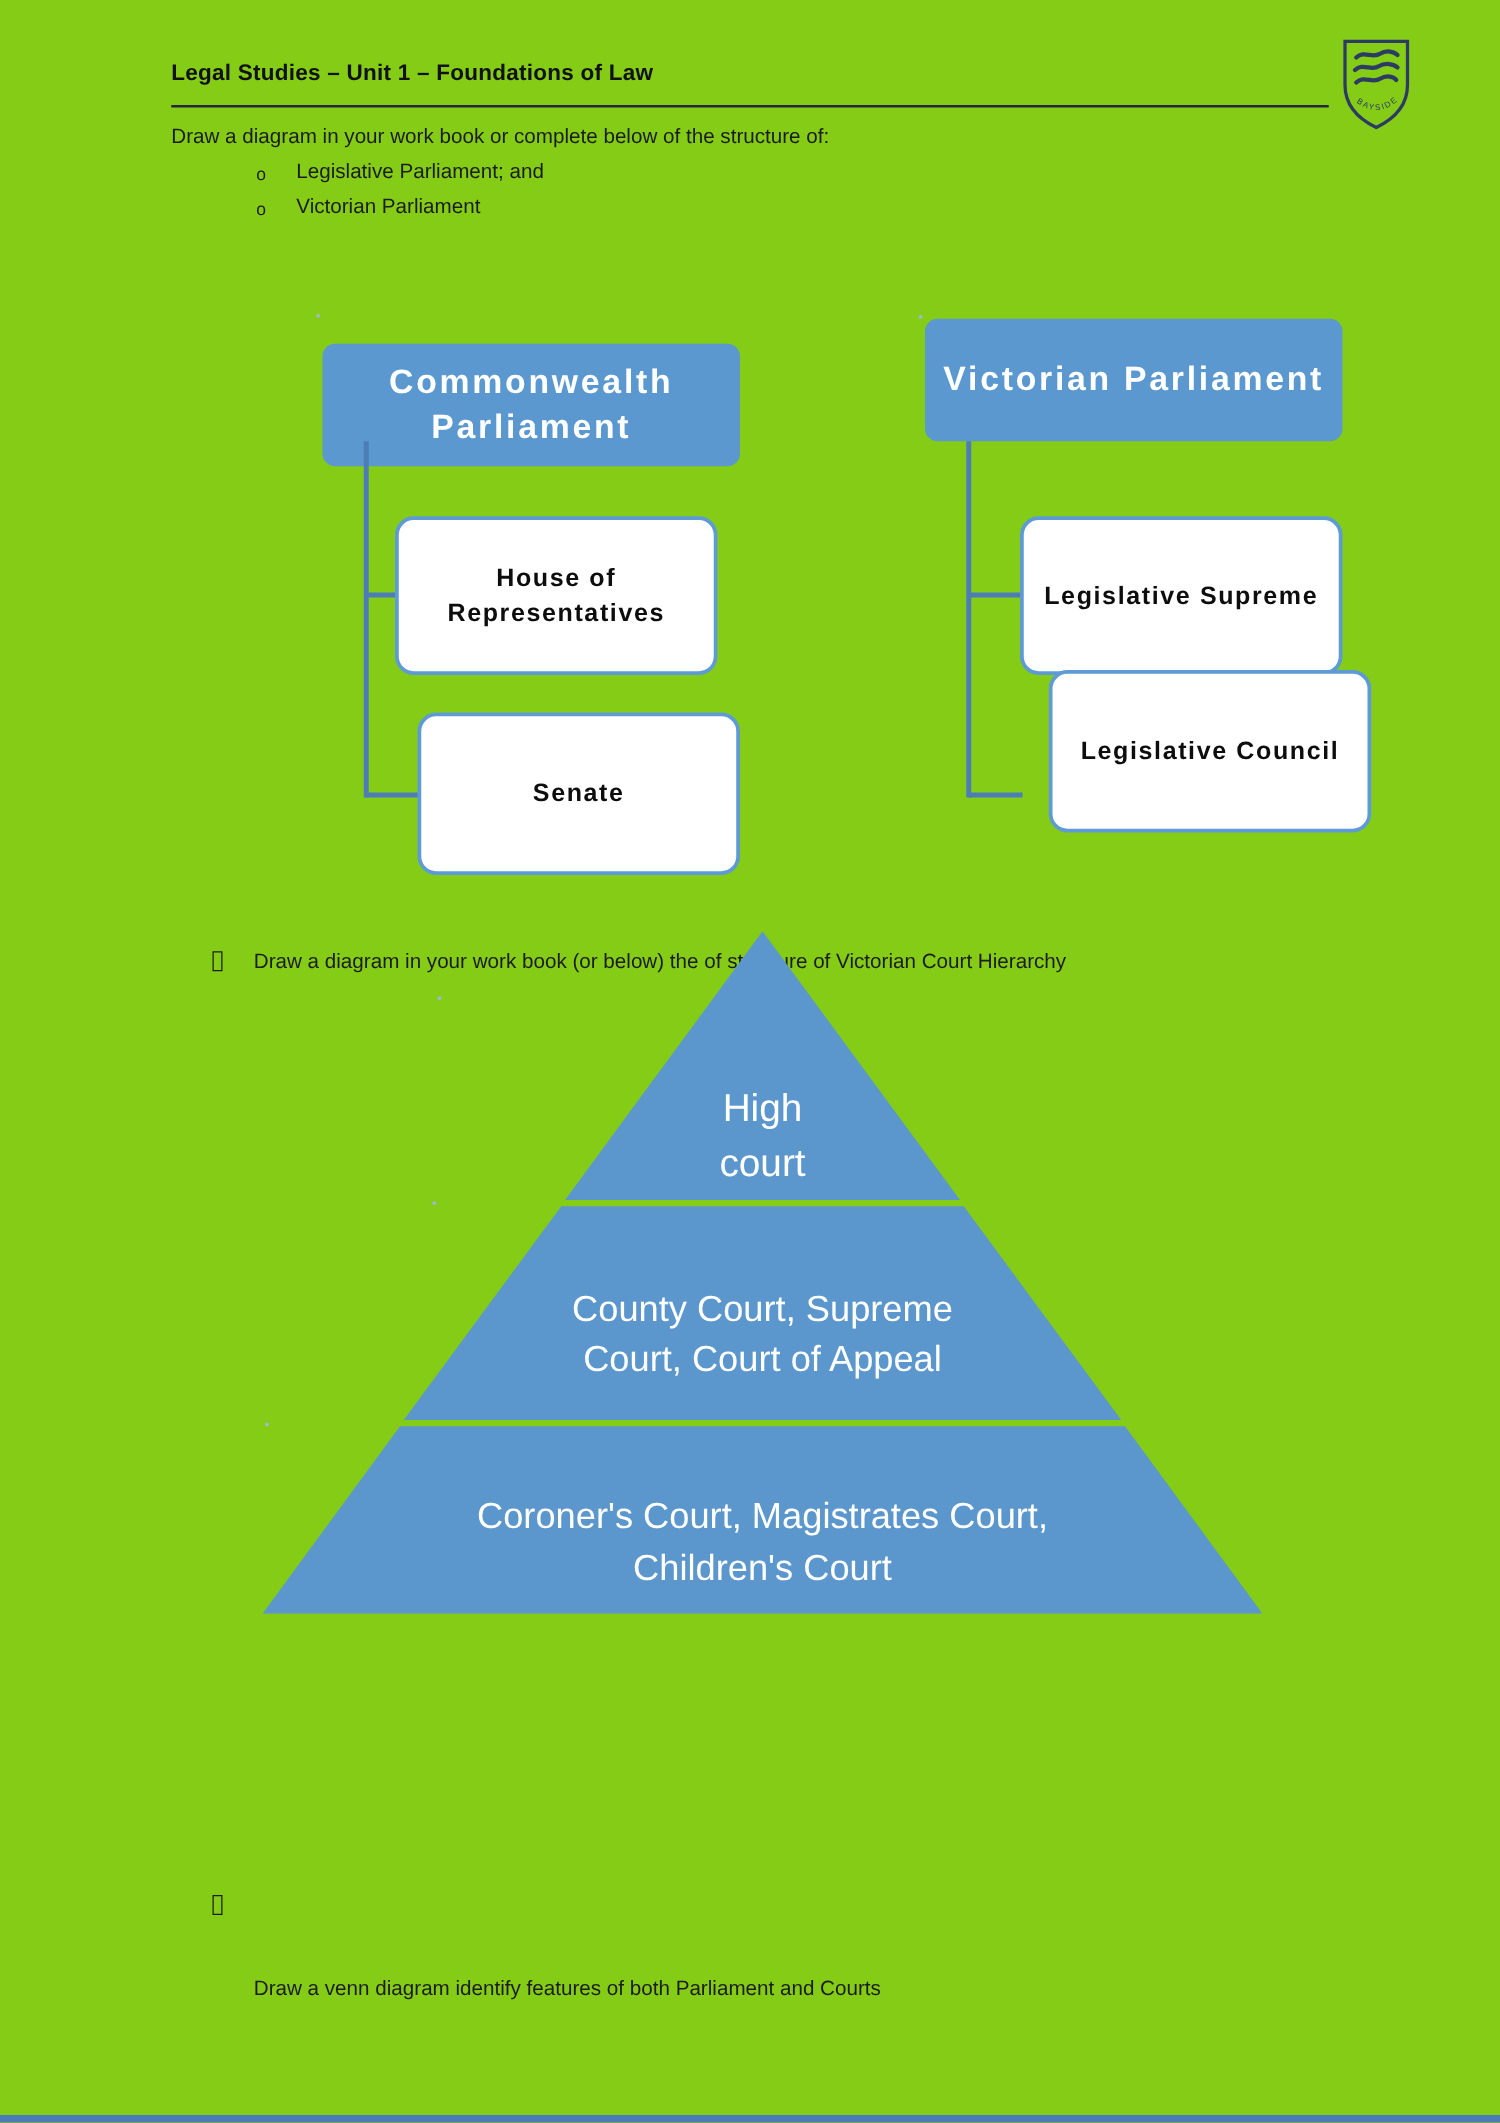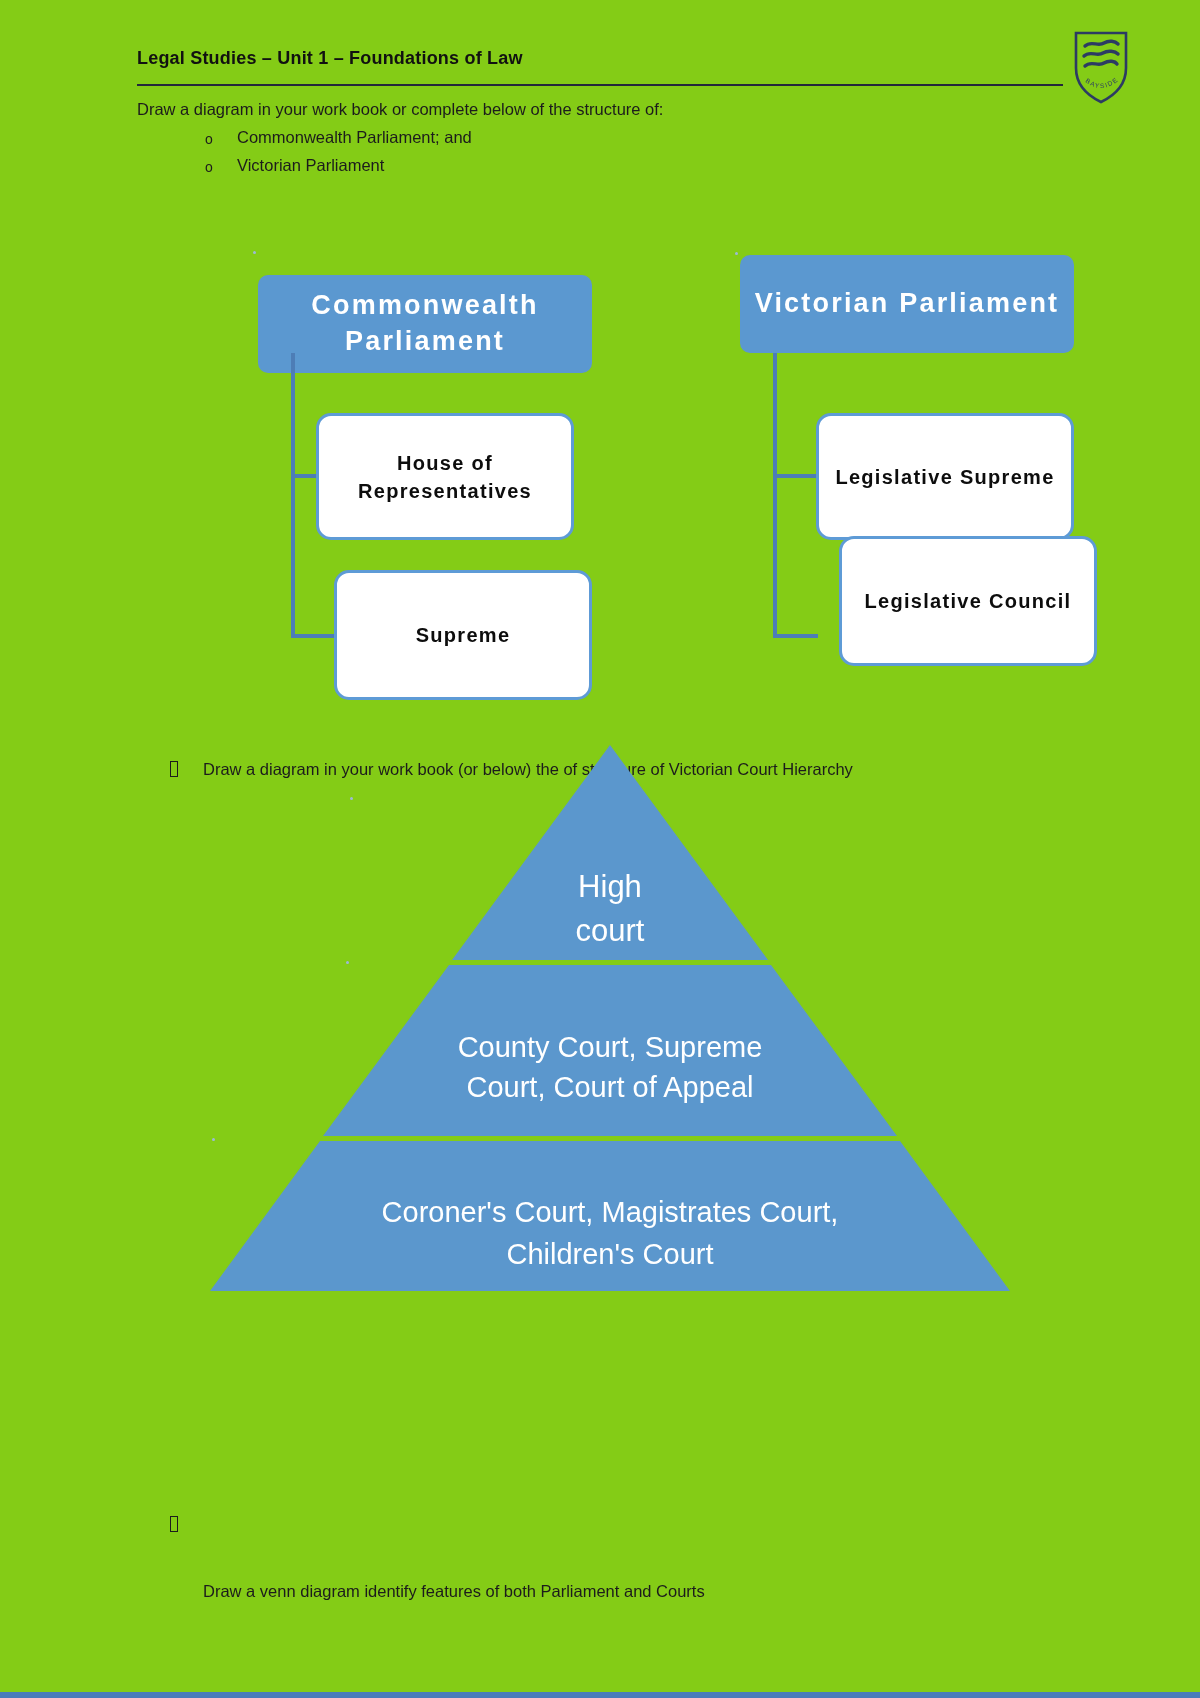--- a/index.html
+++ b/index.html
@@ -83,30 +83,30 @@
     <path d="M12 26 C18 20, 25 27, 31 23 C36 20, 43 21, 46 24" fill="none" stroke="#2c3b63" stroke-width="3.4" stroke-linecap="round"></path>
     <path d="M13 36 C19 30, 26 37, 32 33 C37 30, 43 31, 45 34" fill="none" stroke="#2c3b63" stroke-width="3.4" stroke-linecap="round"></path>
     <path id="crest-arc" d="M 10 49 Q 29 67 48 49" fill="none" stroke="none"></path>
     <text font-size="6.5" fill="#2c3b63" letter-spacing="1.4" font-family="Liberation Sans, sans-serif">
       <textPath href="#crest-arc" startOffset="4">BAYSIDE</textPath>
     </text>
   </svg>
 
   <div class="abs lead">Draw a diagram in your work book or complete below of the structure of:</div>
   <div class="abs li1-b o-bullet">o</div>
-  <div class="abs li1-t">Commonwealth Parliament; and</div>
+  <div class="abs li1-t">Legislative Parliament; and</div>
   <div class="abs li2-b o-bullet">o</div>
   <div class="abs li2-t">Victorian Parliament</div>
 
   <div class="abs parent-box cw-parent">Commonwealth Parliament</div>
   <div class="abs vline cw-vline"></div>
   <div class="abs hstub cw-stub1"></div>
   <div class="abs hstub cw-stub2"></div>
   <div class="abs child-box cw-child1">House of Representatives</div>
-  <div class="abs child-box cw-child2">Supreme</div>
+  <div class="abs child-box cw-child2">Senate</div>
 
   <div class="abs parent-box vp-parent">Victorian Parliament</div>
   <div class="abs vline vp-vline"></div>
   <div class="abs hstub vp-stub1"></div>
   <div class="abs hstub vp-stub2"></div>
   <div class="abs child-box vp-child1">Legislative Supreme</div>
   <div class="abs child-box vp-child2">Legislative Council</div>
 
   <div class="abs tofu task1-b"></div>
   <div class="abs task1-t">Draw a diagram in your work book (or below) the of structure of Victorian Court Hierarchy</div>

